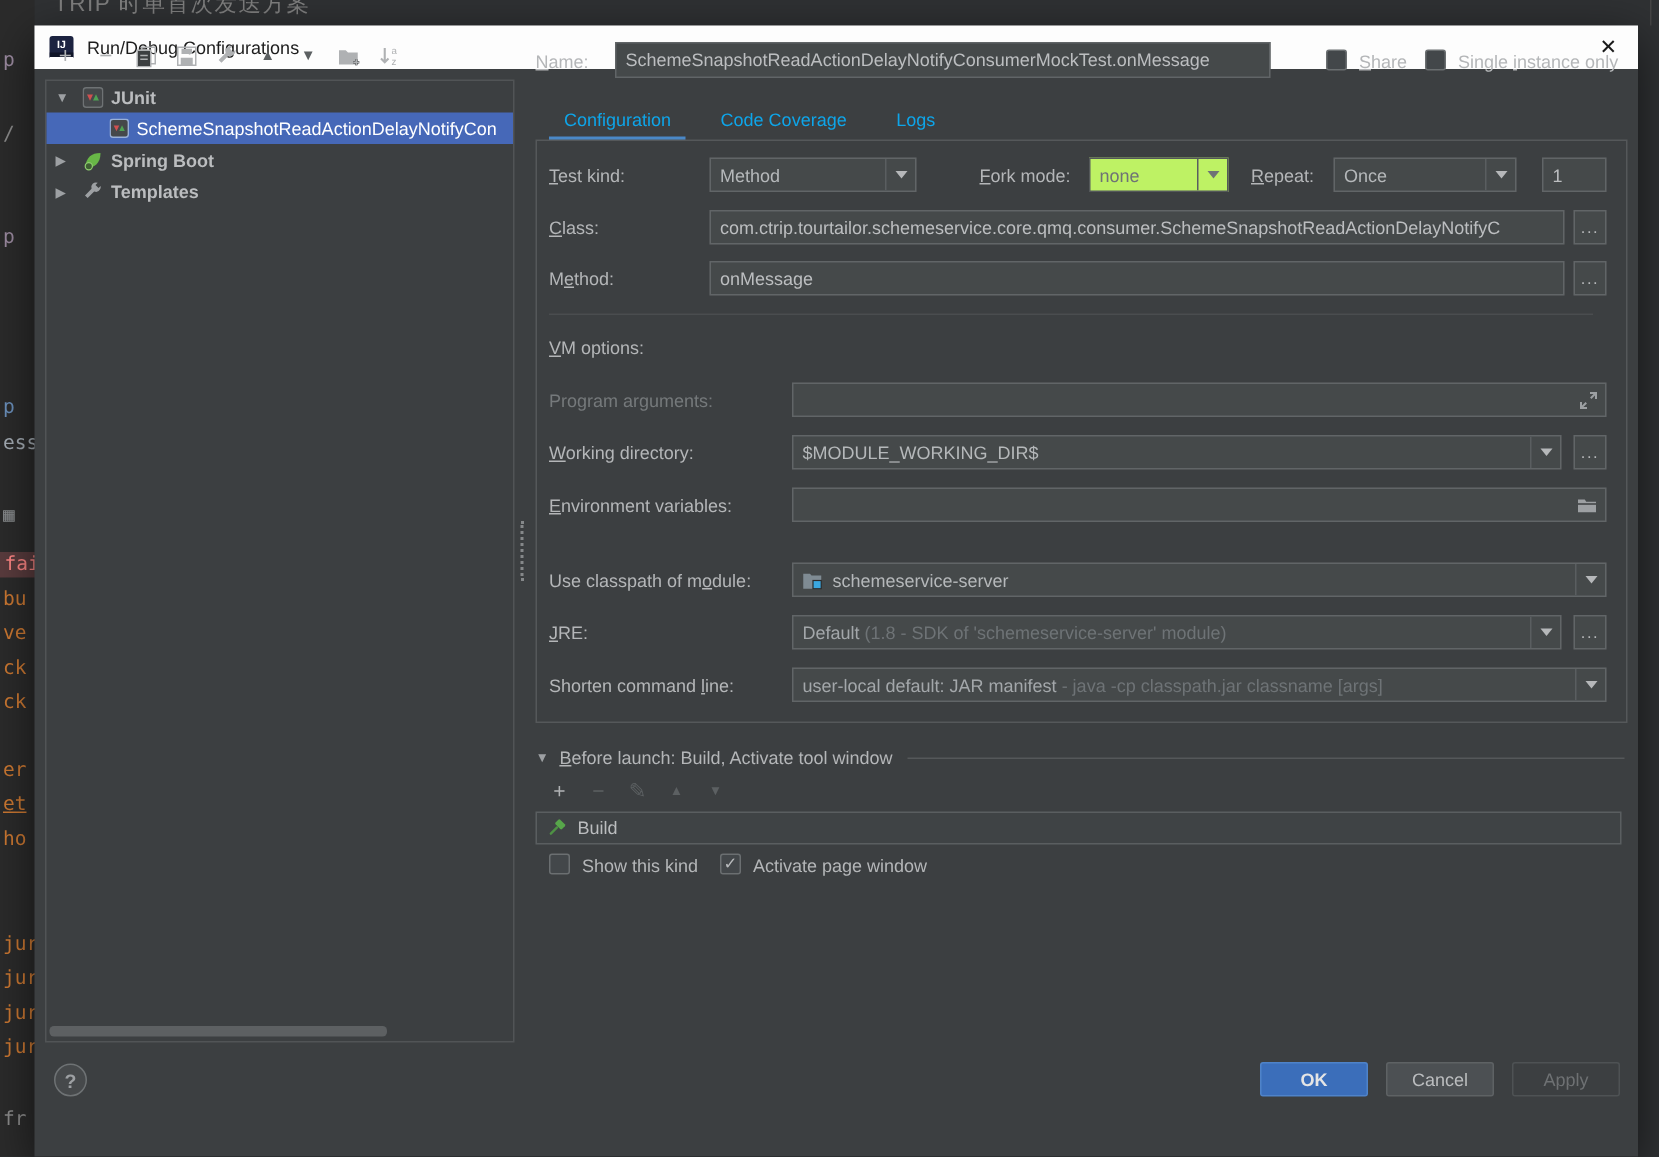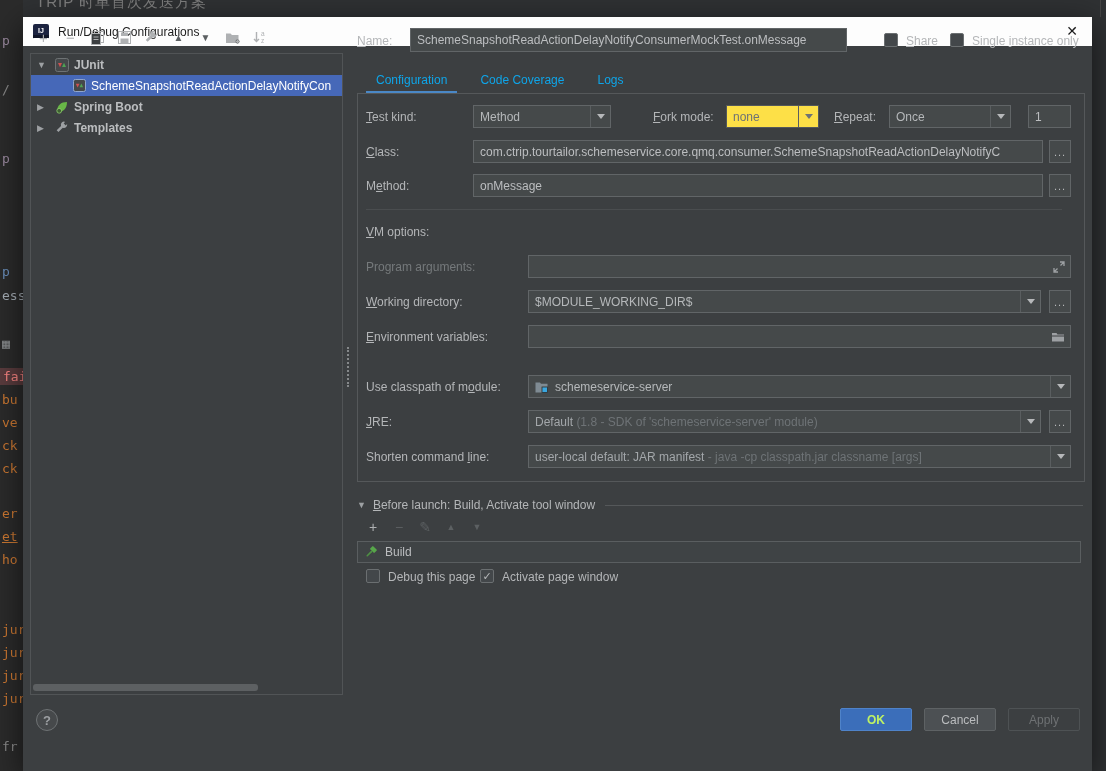--- a/index.html
+++ b/index.html
@@ -60,21 +60,21 @@
   .content-box { position:absolute; left:334px; top:76px; width:728px; height:389px; border:1px solid #55585a; }
   .content-box .lbl { left:8px; }
   .hr { position:absolute; left:8px; width:696px; height:1px; background:#4a4d4f; }
 
   .combo { position:absolute; height:23px; background:#45494a; border:1px solid #616567;
            display:flex; align-items:center; padding:0 26px 0 6px; color:#b5b8ba; white-space:nowrap; overflow:hidden; }
   .combo .carrow { position:absolute; right:0; top:0; bottom:0; width:20px; border-left:1px solid #5a5e60;
                    display:flex; align-items:center; justify-content:center; }
   .tri { width:0; height:0; border-left:4px solid transparent; border-right:4px solid transparent;
          border-top:5px solid #b6b8ba; }
-  .combo.disabled { background:#fde047; border-color:#54585a; color:#6e7375;text-align:right; }
+  .combo.disabled { background:#bef264; border-color:#54585a; color:#6e7375;text-align:right; }
   .combo.disabled .tri { border-top-color:#6e7375; }
   .sec { color:#6e7376; }
   .pri { color:#a3a7aa; }
   .dots-btn { position:absolute; width:22px; height:23px; background:#45494a; border:1px solid #616567;
               color:#b6b8ba; display:flex; align-items:center; justify-content:center; font-size:11px; letter-spacing:1px; }
   .expand-ic { position:absolute; right:5px; top:5px; }
   .fold-ic { position:absolute; right:5px; top:4px; }
 
   
   .bl-header { position:absolute; left:334px; top:481px; width:726px; display:flex; align-items:center; color:#b4b6b8; }
@@ -82,21 +82,21 @@
   .bl-header .rule { flex:1; height:1px; background:#55585a; margin-left:10px; }
   .bl-toolbar { position:absolute; left:337px; top:500px; display:flex; }
   .bl-toolbar .tbtn { width:26px; height:20px; font-size:14px; }
   .build-row { position:absolute; left:334px; top:524px; width:724px; height:22px; background:#3f4345;
                border:1px solid #5a5e60; display:flex; align-items:center; padding:0 6px; color:#bbbdbf; }
   .build-row svg { margin-right:7px; }
 
   
   .btn { position:absolute; top:691px; width:72px; height:23px; display:flex; align-items:center;
          justify-content:center; border-radius:2px; font-size:12px; }
-  .btn-ok { left:817px; background:#3b6eba; border:1px solid #4f83c9; color:#bef264; font-weight:bold; }
+  .btn-ok { left:817px; background:#3b6eba; border:1px solid #4f83c9; color:#e5e5e5; font-weight:bold; }
   .btn-cancel { left:901px; background:#4c5053; border:1px solid #5e6264; color:#bbbdbf; }
   .btn-apply { left:985px; background:transparent; border:1px solid #4e5254; color:#6e7173; }
   .help-btn { position:absolute; left:13px; top:692px; width:22px; height:22px; border-radius:50%;
               background:#46494b; border:1px solid #6e7274; color:#9da0a3; display:flex; align-items:center;
               justify-content:center; font-size:13px; font-weight:bold; }
 </style>
 </head>
 <body>
 
 <div class="bg">
@@ -363,21 +363,21 @@
   <div class="build-row">
     <svg width="14" height="14" viewBox="0 0 16 16">
         <g transform="rotate(45 8 8)">
           <rect x="4.5" y="1.5" width="7" height="5" rx="1" fill="#57a64a"></rect>
           <rect x="7.1" y="6.5" width="1.8" height="8.5" rx="0.9" fill="#4e9144"></rect>
         </g>
       </svg>
     <span>Build</span>
   </div>
   <span class="cbx" style="left:343px; top:552px"></span>
-  <span class="lbl" style="left:365px; top:553px">Debug this page</span>
+  <span class="lbl" style="left:365px; top:553px">Show this kind</span>
   <span class="cbx on" style="left:457px; top:552px">
       <span class="mark">✓</span>
     </span>
   <span class="lbl" style="left:479px; top:553px">Activate page window</span>
 
   <div class="help-btn">?</div>
   <div class="btn btn-ok">OK</div>
   <div class="btn btn-cancel">Cancel</div>
   <div class="btn btn-apply">Apply</div>
 </div>

